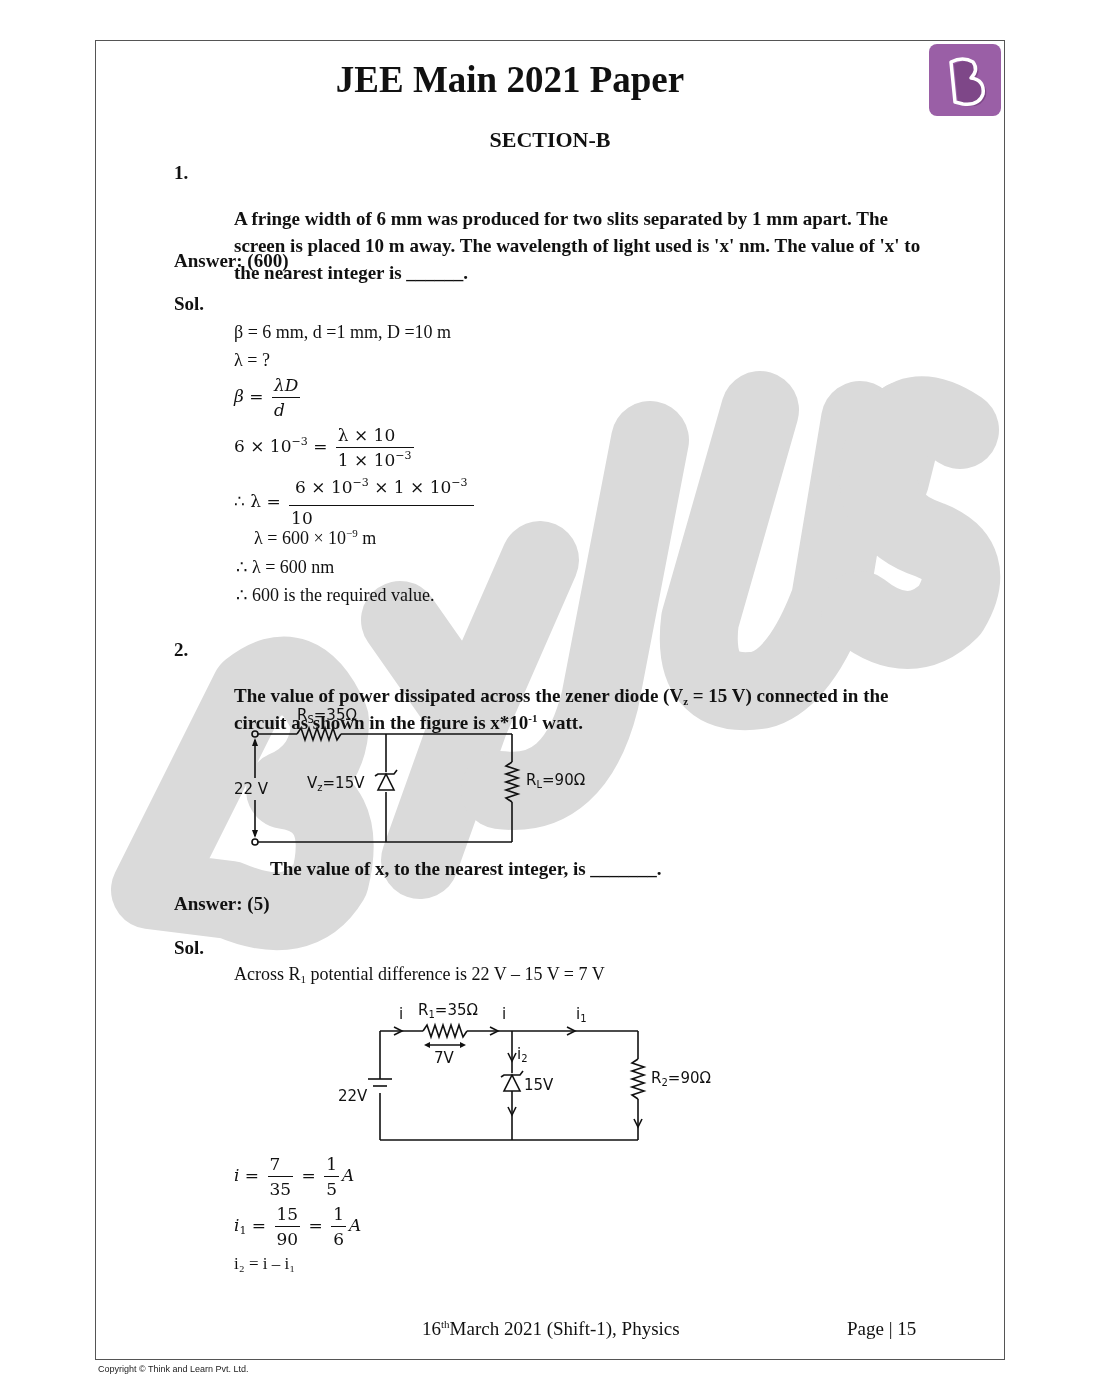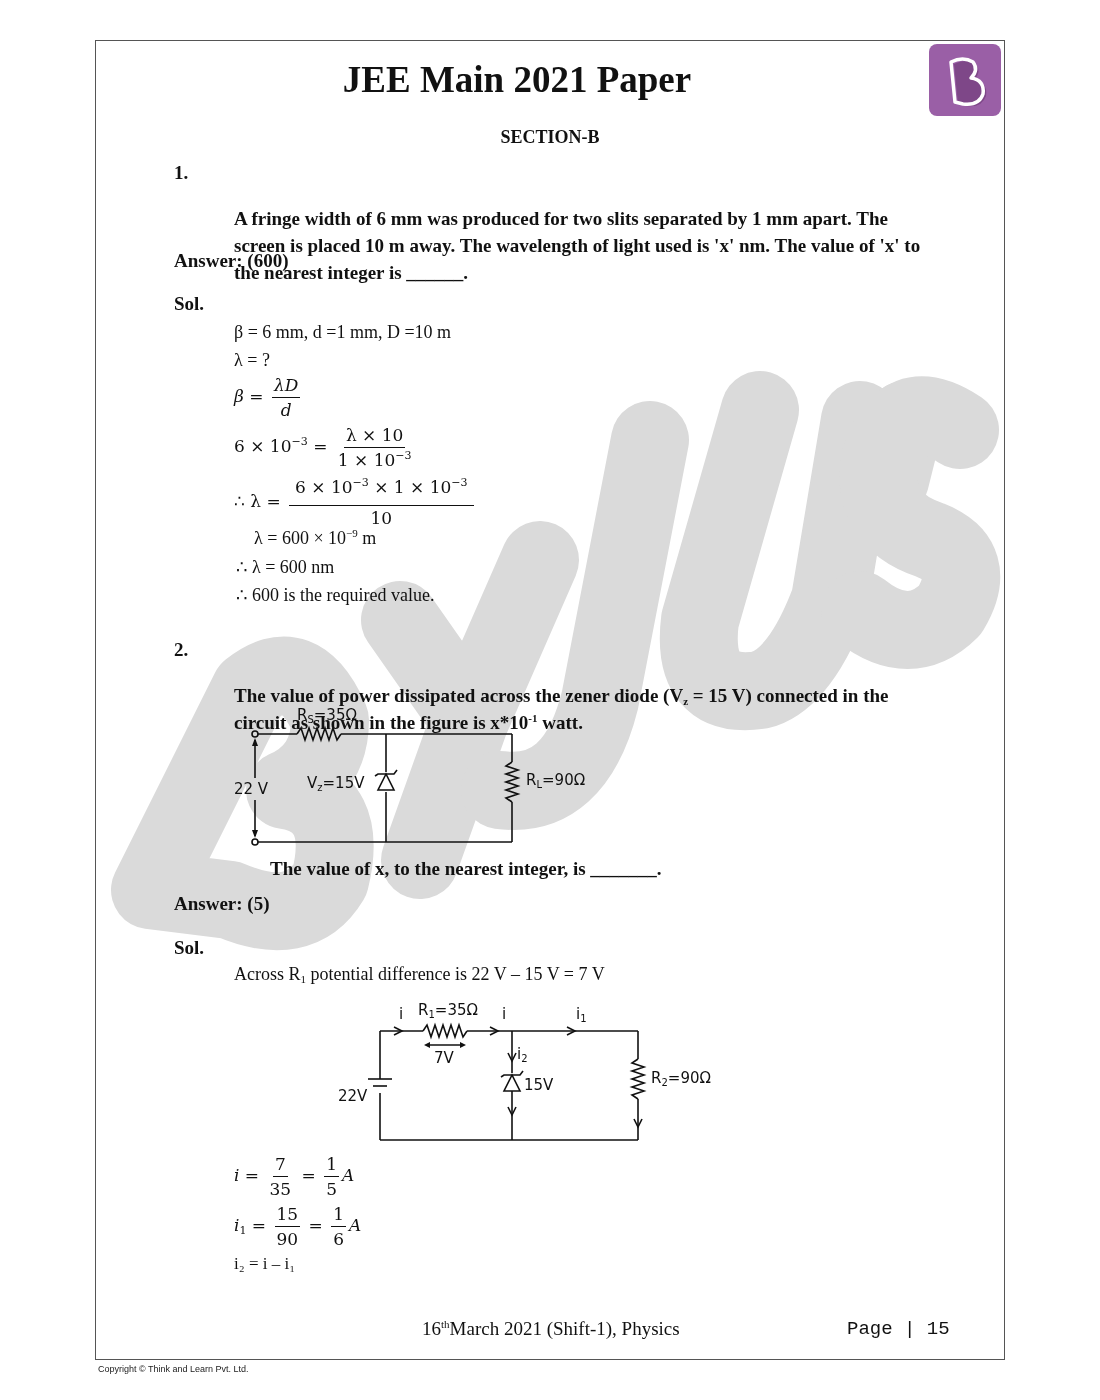--- a/index.html
+++ b/index.html
@@ -3,36 +3,36 @@
 <meta charset="utf-8">
 <style>
   html, body { margin:0; padding:0; background:#fff; }
   body { width:1100px; height:1400px; position:relative; overflow:hidden;
          font-family:"DejaVu Serif", "Liberation Serif", serif; color:#111; }
   .page-frame { position:absolute; left:95px; top:40px; width:910px; height:1320px;
                 border:1px solid #555; box-sizing:border-box; }
   .watermark { position:absolute; left:0; top:0; width:1100px; height:1400px; pointer-events:none; z-index:0; }
   .abs { position:absolute; z-index:1; }
   .title { left:0; width:1020px; top:58px; text-align:center; font-family:"Liberation Serif", serif;
-           font-weight:bold; font-size:37px; letter-spacing:0px;margin-left:7px; }
+           font-weight:bold; font-size:37px; letter-spacing:0px; }
   .logo { left:929px; top:44px; width:72px; height:72px; border-radius:8px; background:#9a5fa6; }
-  .section { left:0; width:1100px; top:127px; text-align:center; font-family:"Liberation Serif", serif; font-weight:bold; font-size:18px; }
+  .section { left:0; width:1100px; top:127px; text-align:center; font-family:"Liberation Serif", serif; font-weight:bold; font-size:22px; }
   .q-num { font-family:"Liberation Serif", serif; font-weight:bold; font-size:19px; }
   .q-text { font-family:"Liberation Serif", serif; font-weight:bold; font-size:19px; line-height:27px; width:700px;margin-top:46px; }
   .bold19 { font-family:Liberation Serif, serif; font-weight:bold; font-size:19px; }
   .sol-line { font-family:"Liberation Serif", serif; font-size:18px; white-space:nowrap; }
   .math { font-family:"DejaVu Serif", serif; font-size:17px; white-space:nowrap; }
-  .frac { display:inline-flex; flex-direction:column; align-items:center; vertical-align:middle; margin:0 3px; }
+  .frac { display:inline-flex; flex-direction:column; vertical-align:middle; margin:0 3px; }
   .frac .num { border-bottom:1.3px solid #111; padding:0 2px 1px; line-height:22px; }
   .frac .den { padding:1px 2px 0; line-height:22px; }
   .it { font-style:italic; }
   sup { font-size:11px; vertical-align:7px; line-height:0; }
   sub { font-size:11px; vertical-align:-3px; line-height:0; }
   .footer-center { left:422px; top:1318px; font-family:Liberation Serif, serif; font-size:19px; }
-  .footer-page { left:847px; top:1318px; font-family:Liberation Mono, monospace; font-size:19px; }
+  .footer-page { left:847px; top:1318px; font-family:Liberation Serif, serif; font-size:19px; }
   .copyright { left:98px; top:1364px; font-family:"Liberation Sans", sans-serif; font-size:9px; color:#222; }
   svg text { font-family:"DejaVu Sans", sans-serif; }
 </style>
 </head>
 <body>
 
 <svg class="watermark" viewBox="0 0 1100 1400">
   <g fill="none" stroke="#dadada" stroke-width="78" stroke-linecap="round" stroke-linejoin="round">
 
     <path d="M150 890 L250 690 Q300 650 330 720 Q330 770 285 790 Q350 800 330 880 Q300 930 230 900 Z"></path>

